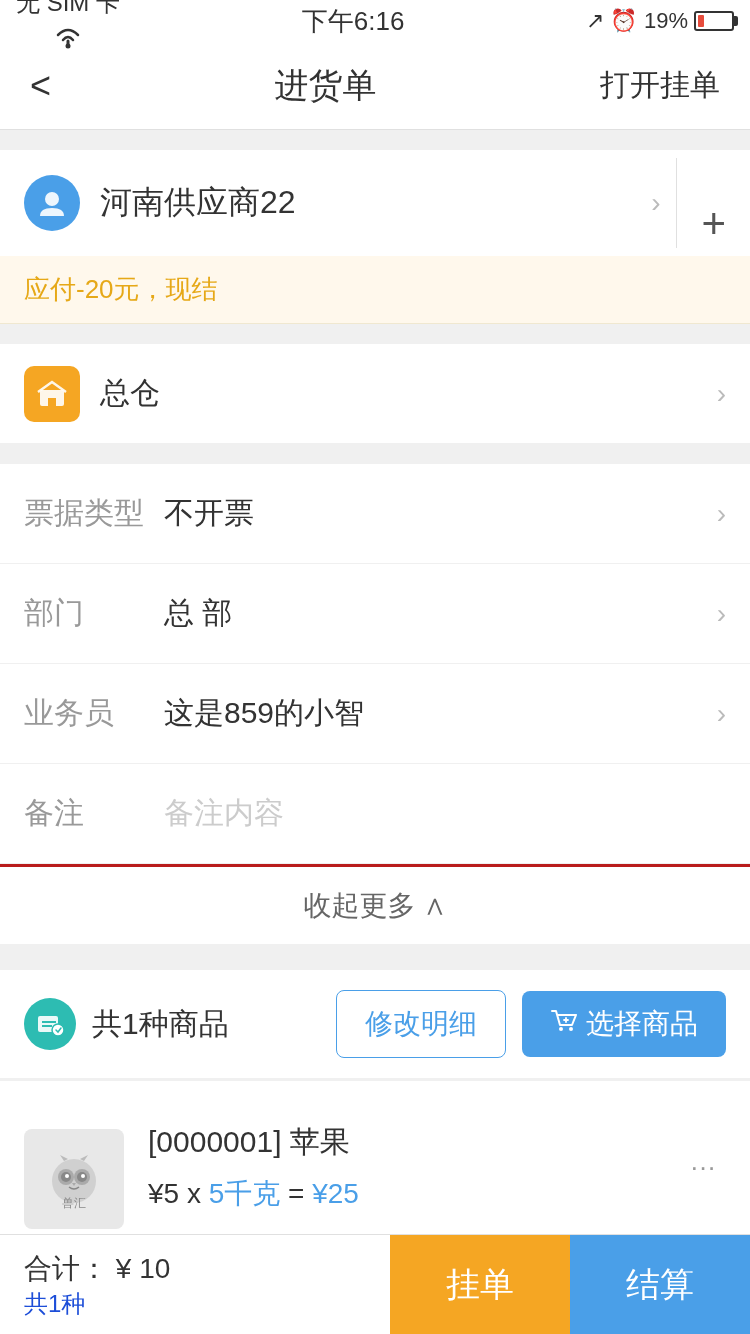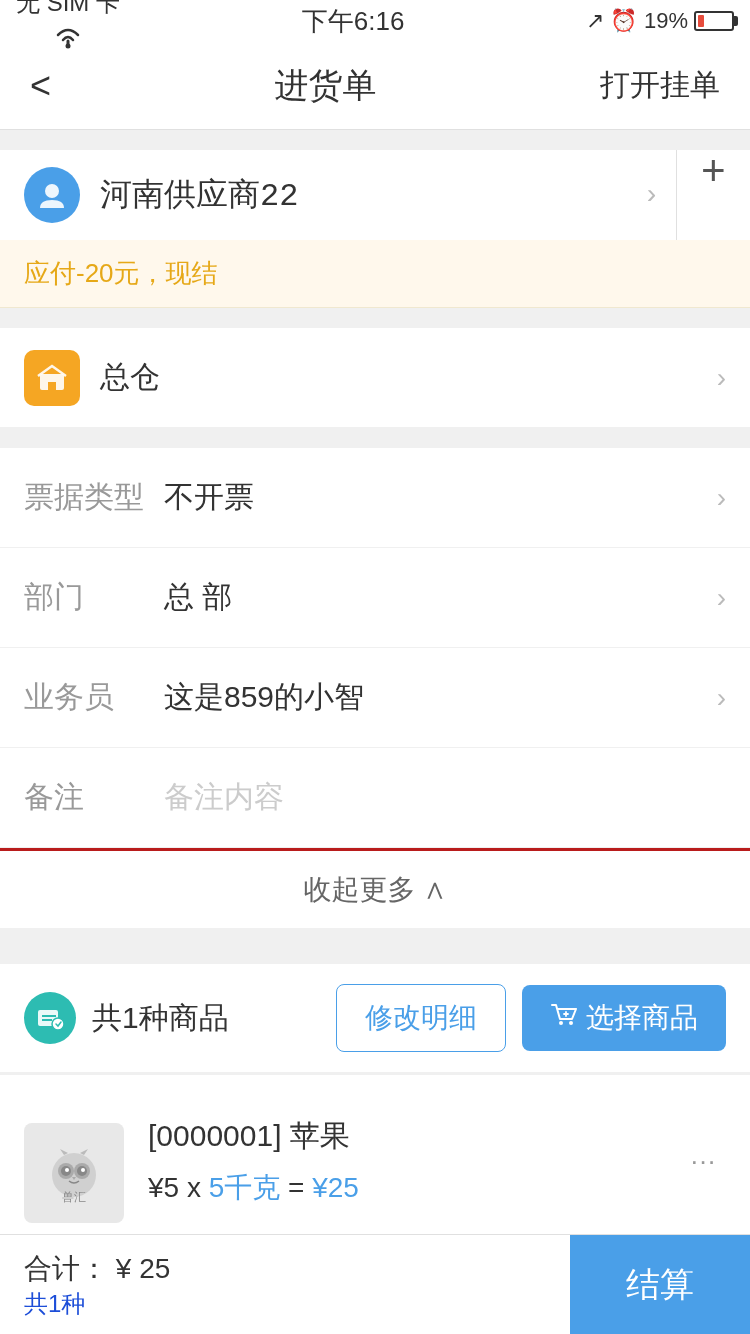--- a/index.html
+++ b/index.html
@@ -51,23 +51,22 @@
     .nav-title { font-size: 34px; font-weight: 500; color: #333; }
     .nav-action { font-size: 30px; color: #333; cursor: pointer; }
 
     
     .divider-block { height: 20px; background: #f0f0f0; }
 
     
     .supplier-section {
       background: #fff;
       display: flex;
-      align-items: flex-start;
-      padding: 0 24px;
-      font-family: Liberation Mono, monospace;
+      align-items: flex-end;
+      padding: 8px 24px;
     }
     .supplier-main {
       flex: 1;
       display: flex;
       align-items: center;
       height: 90px;
       border-right: 1px solid #e0e0e0;
     }
     .supplier-avatar {
       width: 56px; height: 56px; border-radius: 50%;
@@ -119,21 +118,21 @@
       border-top: 3px solid #b91c1c;
     }
 
     
     .products-header {
       background: #fff;
       display: flex;
       align-items: center;
       padding: 20px 24px;
       gap: 16px;
-      margin-top: 16px;
+      margin-top: 6px;
     }
     .products-icon {
       width: 52px; height: 52px; border-radius: 50%;
       background: #2dbcb2;
       display: flex; align-items: center; justify-content: center;
       flex-shrink: 0;
     }
     .products-count { font-size: 30px; color: #333; flex: 1; }
     .btn-outline {
       border: 1px solid #4a9fe8;
@@ -370,18 +369,19 @@
   </div>
   <span class="more-btn">···</span>
 </div>
 
 <div class="spacer-bottom"></div>
 
 <div class="bottom-bar">
   <div class="total-section">
     <div>
       <span>合计：</span>
-      <span>¥ 25</span>
+      <span>¥ 10</span>
       <span class="total-count">共1种</span>
     </div>
   </div>
+  <button class="btn-hang">挂单</button>
   <button class="btn-settle">结算</button>
 </div>
 
 </body></html>

